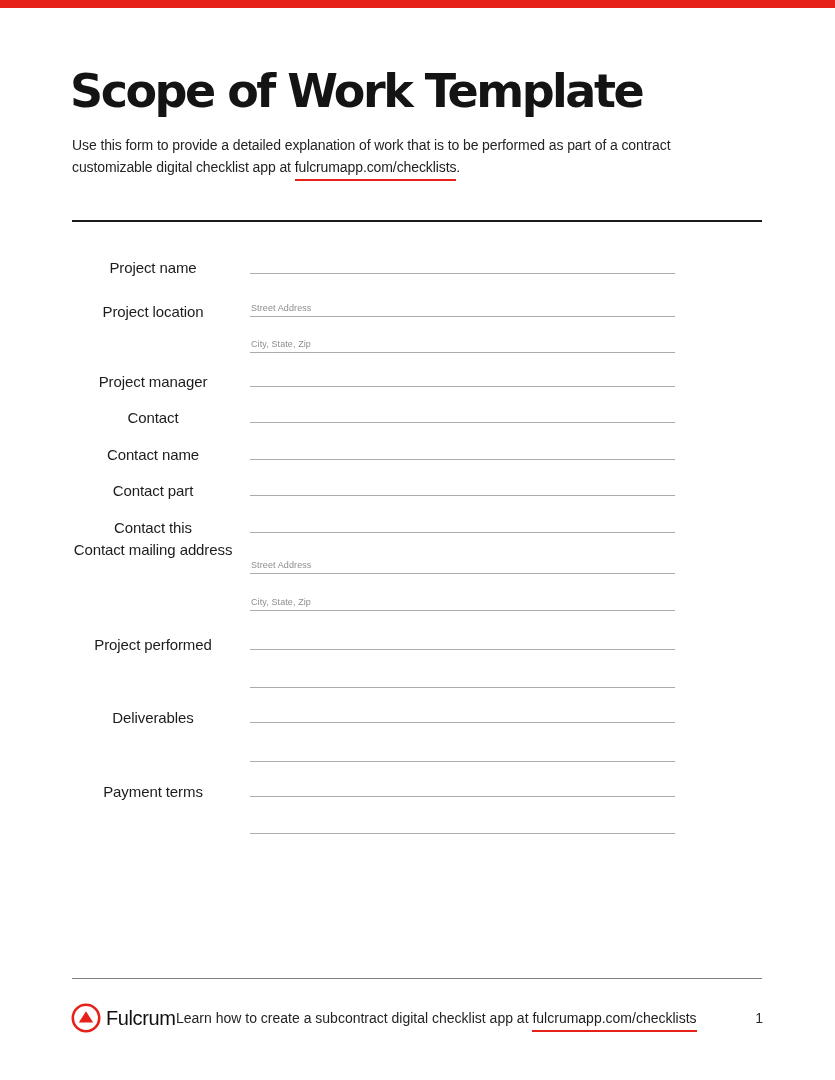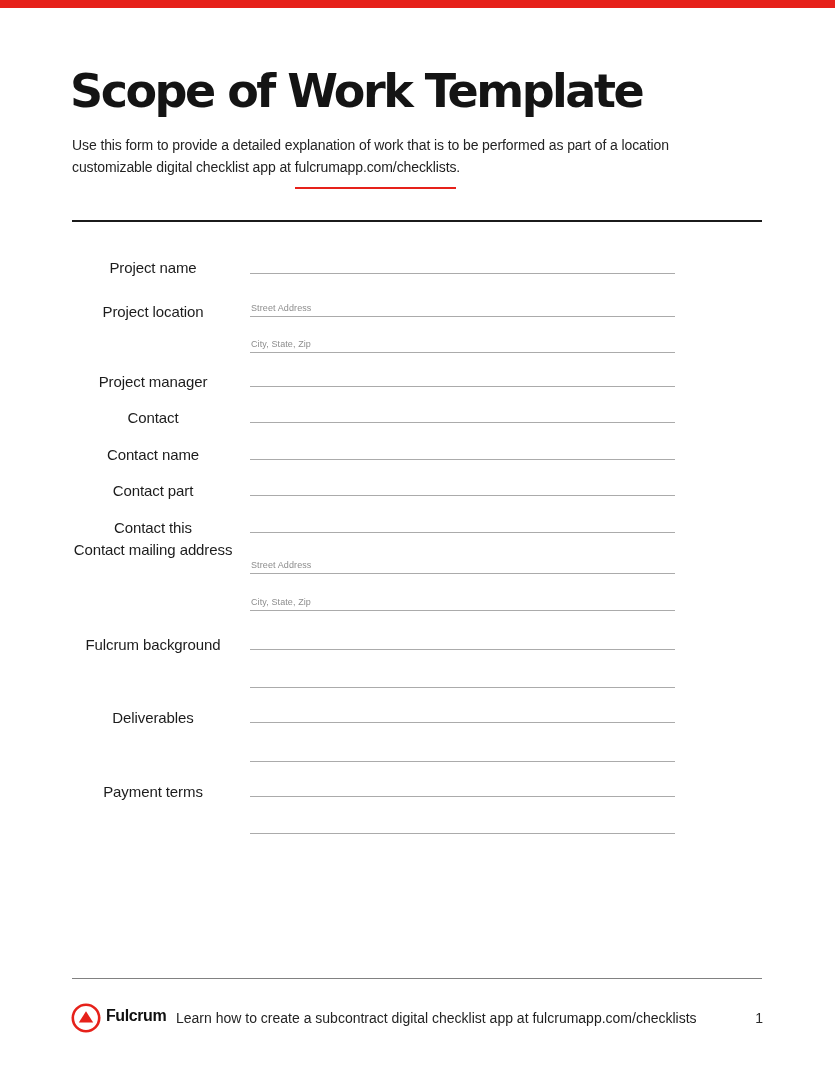--- a/index.html
+++ b/index.html
@@ -33,21 +33,21 @@
     left: 72px; top: 134px;
     font-size: 14px;
     color: #242424;
     letter-spacing: -0.1px;
   }
   .intro-line { line-height: 22px; white-space: nowrap; }
   .redlink {
     color: #1d1d1d;
     text-decoration: none;
     border-bottom: 2px solid #e6211a;
-    padding-bottom: 12px;
+    padding-bottom: 4px;
     cursor: pointer;
   }
   .rule-heavy {
     position: absolute;
     left: 72px; top: 220px;
     width: 690px; height: 2px;
     background: #1b1b1b;
   }
   .flabel {
     position: absolute;
@@ -81,22 +81,22 @@
     background: #818181;
   }
   .footer-logo {
     position: absolute;
     left: 70px; top: 1002px;
     width: 32px; height: 32px;
   }
   .footer-brand {
     position: absolute;
     left: 106px; top: 1007px;
-    font-size: 16px;
-    font-weight: bold;
+    font-size: 20px;
+    font-weight: normal;
     letter-spacing: -0.4px;
     color: #101010;
   }
   .footer-text {
     position: absolute;
     left: 176px; top: 1010px;
     font-size: 14px;
     color: #242424;
     white-space: nowrap;
   }
@@ -113,21 +113,21 @@
 </head>
 <body>
 
 <div class="page">
 
   <div class="topbar"></div>
 
   <h1 class="title">Scope of Work Template</h1>
 
   <div class="intro">
-    <div class="intro-line">Use this form to provide a detailed explanation of work that is to be performed as part of a location</div>
+    <div class="intro-line">Use this form to provide a detailed explanation of work that is to be performed as part of a contract</div>
     <div class="intro-line"><span>customizable digital checklist app at </span><a class="redlink" href="#">fulcrumapp.com/checklists</a><span>.</span></div>
   </div>
 
   <div class="rule-heavy"></div>
 
   <div class="flabel" style="top:259px">Project name</div>
   <div class="fline" style="top:273px"></div>
 
   <div class="flabel" style="top:303px">Project location</div>
   <div class="fph" style="top:303px">Street Address</div>
@@ -149,21 +149,21 @@
 
   <div class="flabel" style="top:519px">Contact this</div>
   <div class="fline" style="top:532px"></div>
 
   <div class="flabel" style="top:541px">Contact mailing address</div>
   <div class="fph" style="top:560px">Street Address</div>
   <div class="fline" style="top:573px"></div>
   <div class="fph" style="top:597px">City, State, Zip</div>
   <div class="fline" style="top:610px"></div>
 
-  <div class="flabel" style="top:636px">Fulcrum background</div>
+  <div class="flabel" style="top:636px">Project performed</div>
   <div class="fline" style="top:649px"></div>
   <div class="fline" style="top:687px"></div>
 
   <div class="flabel" style="top:709px">Deliverables</div>
   <div class="fline" style="top:722px"></div>
   <div class="fline" style="top:761px"></div>
 
   <div class="flabel" style="top:783px">Payment terms</div>
   <div class="fline" style="top:796px"></div>
   <div class="fline" style="top:833px"></div>

